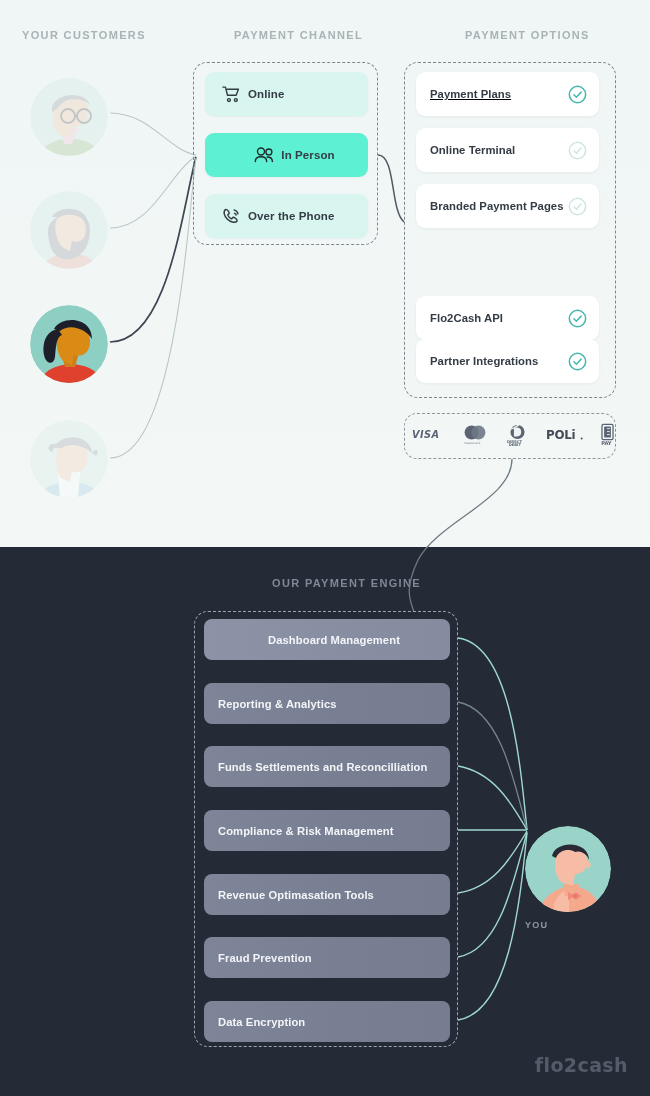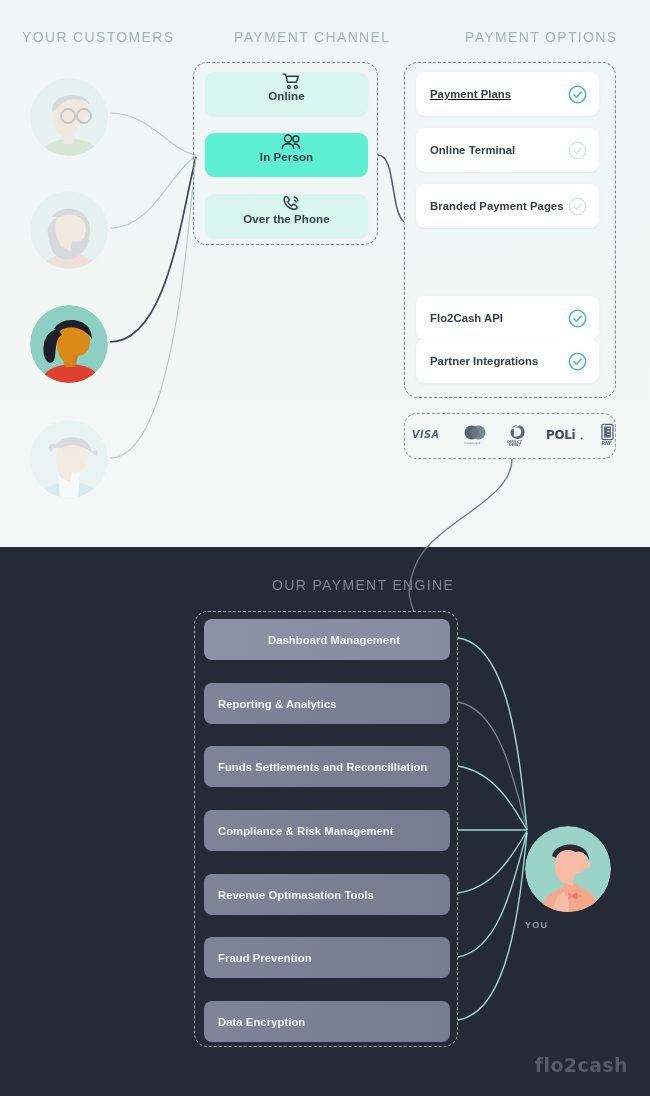--- a/index.html
+++ b/index.html
@@ -21,23 +21,23 @@
   }
   
   #dark-region {
     position: absolute; left: 0; top: 547px;
     width: 650px; height: 549px;
     background: #242b36;
   }
 
   .col-label {
     position: absolute;
-    font-size: 14px;
+    font-size: 11px;
     letter-spacing: 1.35px;
-    font-weight: 400;
+    font-weight: 700;
     color: #a8b3b5;
     text-transform: uppercase;
     white-space: nowrap;
   }
   .col-label.dark { color: #7f8896; }
 
   
   .avatar {
     position: absolute;
     width: 78px; height: 78px;
@@ -58,21 +58,20 @@
 
   
   .chan-card {
     position: absolute;
     left: 11px;
     width: 163px; height: 44px;
     border-radius: 9px;
     display: flex; align-items: center;
     background: #d9f5ef;
     box-shadow: 0 1px 2px rgba(40,70,70,.05);
-    flex-direction: column;
   }
   .chan-card.active { background: #5ef0d2; }
   .chan-card .ic { width: 34px; margin-left: 9px; display:flex; align-items:center; justify-content:center; }
   .chan-card .lb {
     font-size: 11.5px; font-weight: 700; color: #343c45; letter-spacing: .1px;
   }
 
   
   .opt-card {
     position: absolute;
@@ -222,21 +221,21 @@
       <span class="ic">
         <svg width="19" height="18" viewBox="0 0 22 20" fill="none" stroke="#333b45" stroke-width="1.6" stroke-linecap="round" stroke-linejoin="round">
           <path d="M1 2h3l2.4 9.4h10L19 4.5H6"></path>
           <circle cx="8" cy="17" r="1.7"></circle>
             <circle cx="16" cy="17" r="1.7"></circle>
         </svg>
       </span>
       <span class="lb">Online</span>
     </div>
 
-    <div class="chan-card active" style="top:70px;">
+    <div class="chan-card active" style="top:70px;justify-content:center;">
       <span class="ic">
         <svg width="21" height="18" viewBox="0 0 24 20" fill="none" stroke="#1f2a2a" stroke-width="1.6" stroke-linecap="round">
           <circle cx="8" cy="6" r="4"></circle>
             <circle cx="17" cy="6.5" r="3.4"></circle>
           <path d="M1.5 17.5c0-3.6 2.9-5.5 6.5-5.5s6.5 1.9 6.5 5.5"></path>
           <path d="M15 12.2c3.4 0 6 1.9 6 5.3"></path>
         </svg>
       </span>
       <span class="lb">In Person</span>
     </div>

